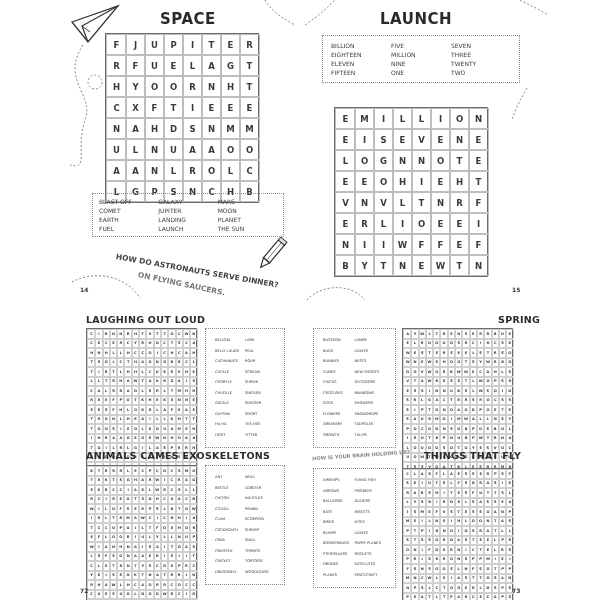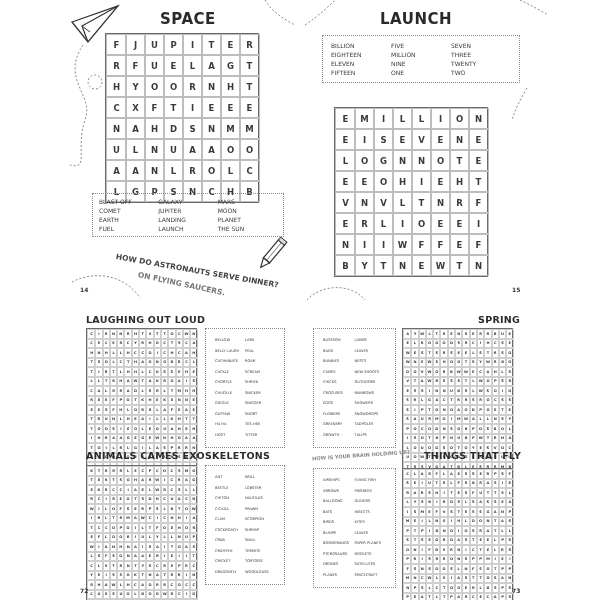--- a/index.html
+++ b/index.html
@@ -473,21 +473,21 @@
       <span>GIGGLE</span>
       <span>SNIGGER</span>
       <span>GUFFAW</span>
       <span>SNORT</span>
       <span>HA HA</span>
       <span>TEE-HEE</span>
       <span>HOOT</span>
       <span>TITTER</span>
     </div>
 
-  <div class="abs title small-title" style="left:478px;top:14px;text-align:center;">SPRING</div>
+  <div class="abs title small-title" style="left:498px;top:14px;text-align:center;">SPRING</div>
   <div class="abs wordbox wb-small" id="spring-words" style="left:313px;top:28px;width:63px;height:100px;">
       <span>BLOSSOM</span>
       <span>LAMBS</span>
       <span>BUDS</span>
       <span>LEAVES</span>
       <span>BUNNIES</span>
       <span>NESTS</span>
       <span>CAMES</span>
       <span>NEW SHOOTS</span>
       <span>CHICKS</span>

